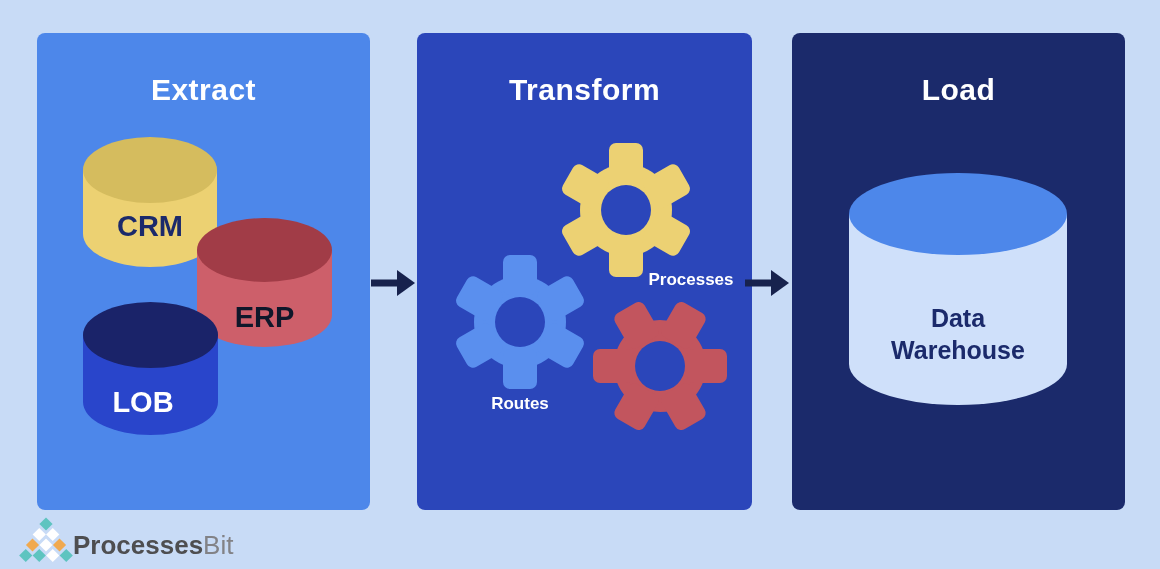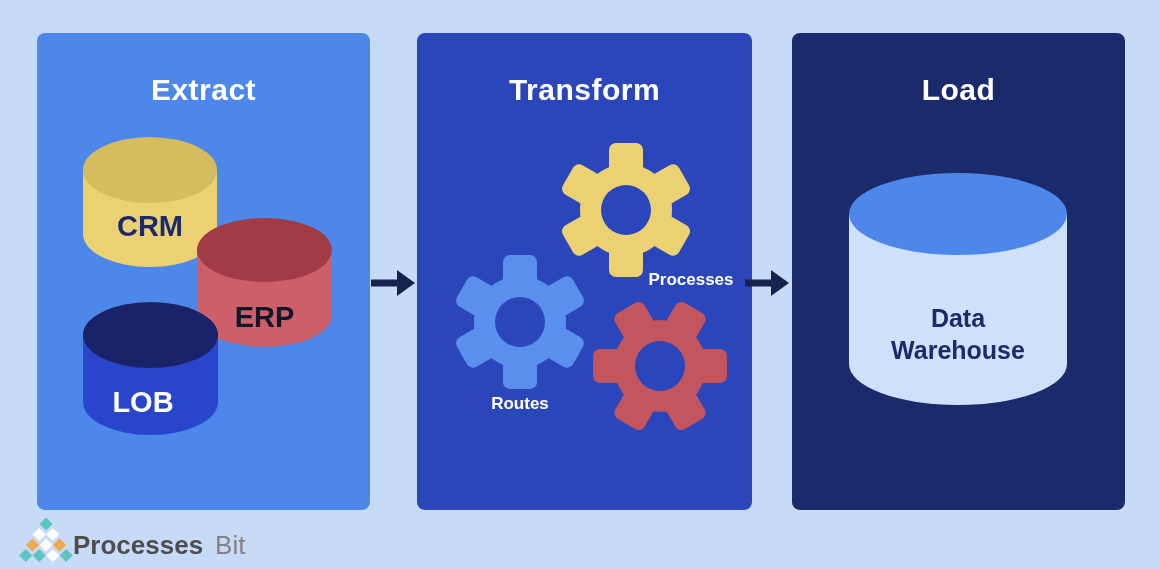--- a/index.html
+++ b/index.html
@@ -178,17 +178,17 @@
       <path d="M14.5 24.4 L21.1 31 L14.5 37.6 L7.9 31 Z" fill="#f0a94f"></path>
       <path d="M28 24.4 L34.6 31 L28 37.6 L21.4 31 Z" fill="#ffffff"></path>
       <path d="M41.5 24.4 L48.1 31 L41.5 37.6 L34.9 31 Z" fill="#f0a94f"></path>
 
       <path d="M7.75 34.9 L14.35 41.5 L7.75 48.1 L1.15 41.5 Z" fill="#5ec4c0"></path>
       <path d="M21.25 34.9 L27.85 41.5 L21.25 48.1 L14.65 41.5 Z" fill="#5ec4c0"></path>
       <path d="M34.75 34.9 L41.35 41.5 L34.75 48.1 L28.15 41.5 Z" fill="#ffffff"></path>
       <path d="M48.25 34.9 L54.85 41.5 L48.25 48.1 L41.65 41.5 Z" fill="#5ec4c0"></path>
     </svg>
     <div class="logo-text">
-      <span class="b1" style="color: rgb(78, 78, 80);">Processes</span><span class="b2" style="color: rgb(130, 130, 134); margin-left: 12px;">Bit</span>
+      <span class="b1" style="color: rgb(78, 78, 80);">Processes</span><span class="b2" style="color: rgb(130, 130, 134);">Bit</span>
     </div>
   </div>
 
 </div>
 
 </body></html>

